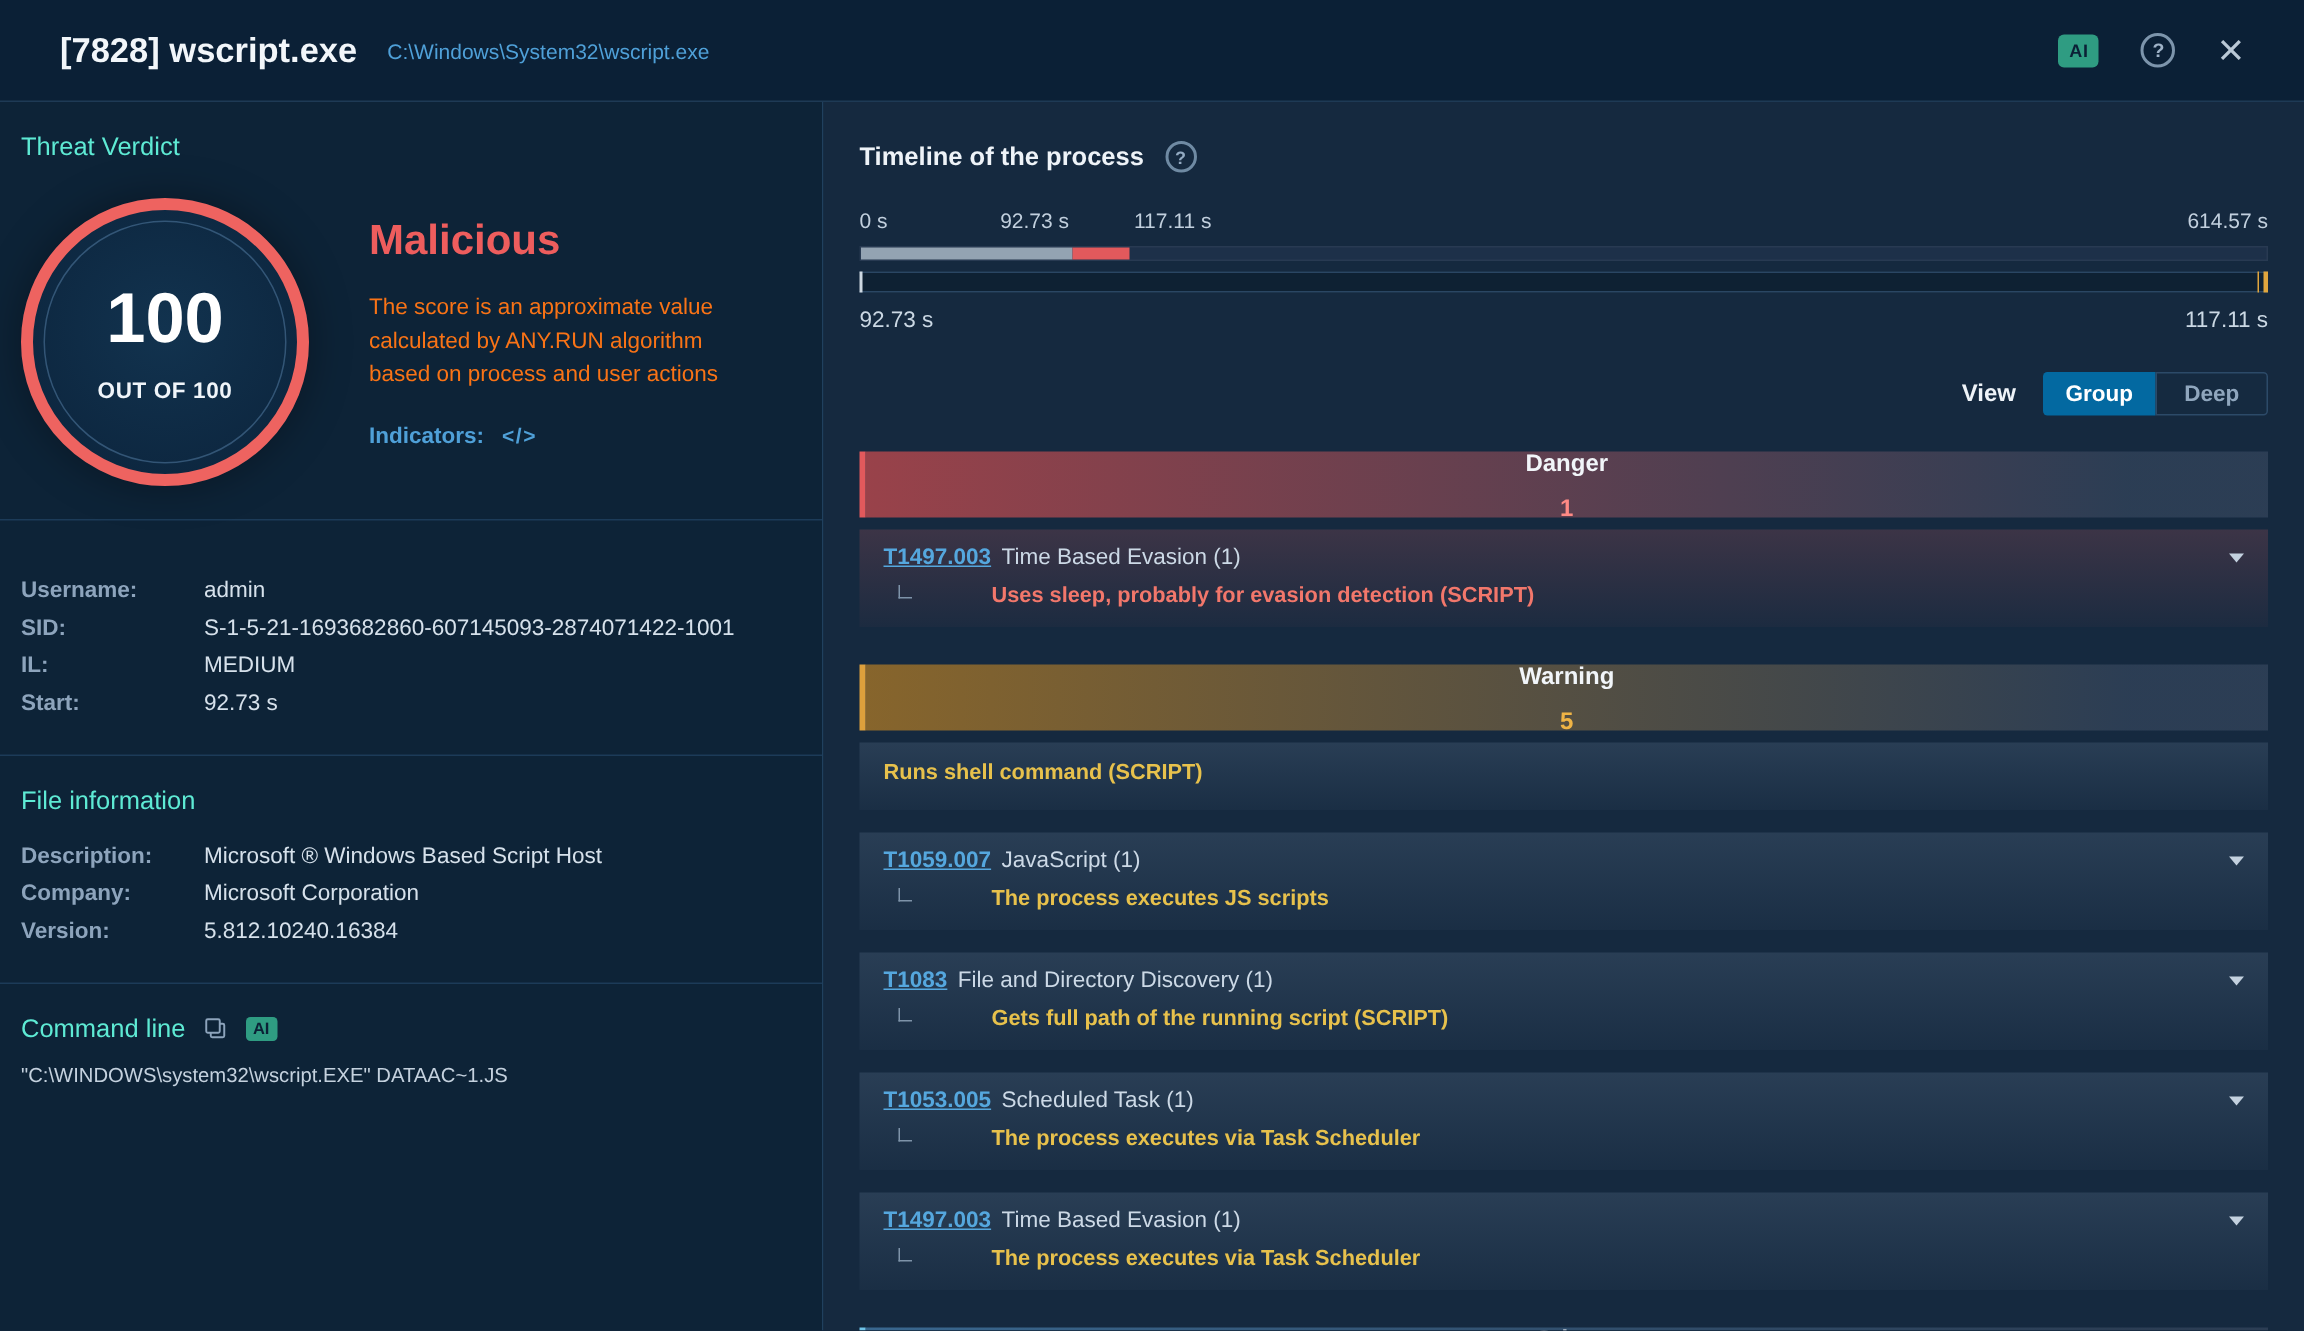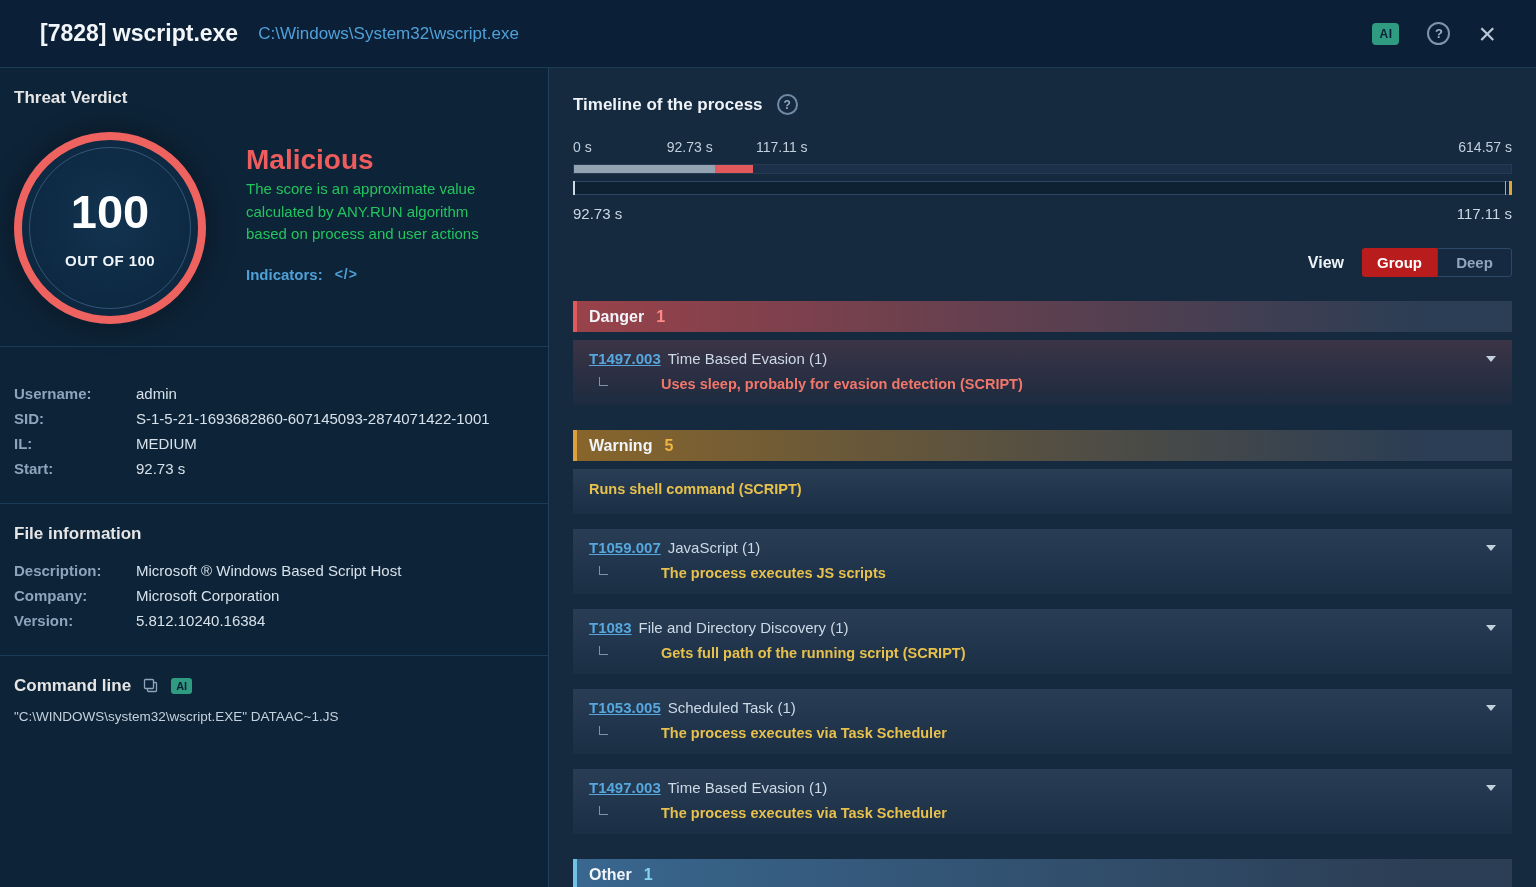--- a/index.html
+++ b/index.html
@@ -14,62 +14,62 @@
   
   .app-header {
     height: 68px;
     background: #0b2036;
     display: flex;
     align-items: center;
     padding: 0 40px;
     border-bottom: 1px solid #1e3a55;
   }
   .window-title { font-size: 23px; font-weight: bold; color: #f2f6fa; }
-  .process-path { font-size: 17px; color: #4fa0d8; margin-left: 20px; }
+  .process-path { font-size: 14px; color: #4fa0d8; margin-left: 20px; }
   .header-right { margin-left: auto; display: flex; align-items: center; gap: 28px; }
   .ai-badge {
     background: #2f9c82; color: #0b2036; font-weight: bold; font-size: 12px;
     padding: 4px 7px; border-radius: 4px; letter-spacing: 0.5px; cursor: pointer;
   }
   .help-circle {
     width: 23px; height: 23px; border: 2px solid #7d95ac; border-radius: 50%;
     color: #9fb3c8; display: flex; align-items: center; justify-content: center;
     font-size: 13px; font-weight: bold; cursor: pointer;
   }
   .close-x { font-size: 30px; color: #b9c8d6; line-height: 1; cursor: pointer; }
 
   
   .content { display: flex; height: 819px; }
   .left-panel { width: 549px; background: #0d2337; border-right: 1px solid #20405e; overflow: hidden; }
   .right-panel { flex: 1; padding: 0 24px; overflow: hidden; background: #15293f; }
 
   
   .left-section { padding: 20px 14px 22px 14px; border-bottom: 1px solid #1c3b58; }
   .left-section:last-child { border-bottom: none; }
-  .section-title { font-size: 17px; font-weight: bold; color: #e5e5e5; }
+  .section-title { font-size: 17px; font-weight: normal; color: #5eead4; }
 
   .tv-body { display: flex; gap: 40px; margin-top: 24px; }
   .score-circle {
     width: 192px; height: 192px; border-radius: 50%;
     border: 8px solid #ee6360;
     background: radial-gradient(circle at 50% 45%, #12334f 0%, #0d2740 75%);
     display: flex; flex-direction: column; align-items: center; justify-content: center;
     position: relative; flex-shrink: 0;
     box-shadow: 0 0 28px rgba(0,0,0,0.35);
   }
   .score-circle::after {
     content: ""; position: absolute; inset: 7px; border-radius: 50%;
     border: 1px solid rgba(120,170,215,0.35);
   }
   .score-num { font-size: 47px; font-weight: bold; color: #ffffff; line-height: 1.05; }
   .score-caption { font-size: 15px; font-weight: bold; color: #f0f5fa; letter-spacing: 0.4px; margin-top: 16px; }
 
   .tv-right { padding-top: 12px; }
   .verdict-label { font-size: 28px; font-weight: 600; color: #ee5d5d; }
-  .tv-desc { margin-top: 2px; width: 262px; font-size: 15px; line-height: 1.5; color: #22c55e; }
+  .tv-desc { margin-top: 18px; width: 262px; font-size: 15px; line-height: 1.5; color: #f97316; }
   .indicators-row { margin-top: 20px; display: flex; align-items: center; gap: 12px; cursor: pointer; }
   .indicators-label { font-size: 15px; font-weight: bold; color: #4fa0d8; }
   .indicators-icon { font-size: 14px; font-weight: bold; color: #4fa0d8; letter-spacing: 1px; }
 
   .kv-rows { margin-top: 14px; }
   .kv-row { display: flex; padding: 4px 0; font-size: 15px; }
   .kv-label { width: 122px; flex-shrink: 0; font-weight: bold; color: #8da4bc; }
   .kv-value { color: #d6e1eb; }
 
   .cmd-header { display: flex; align-items: center; gap: 12px; }
@@ -110,29 +110,29 @@
   .mk-right2 { position: absolute; right: 6px; top: -1px; bottom: -1px; width: 1px; background: #e0a63e; }
   .zoom-labels { margin-top: 10px; display: flex; justify-content: space-between; font-size: 15px; color: #cbd8e4; }
 
   .view-row { margin-top: 26px; display: flex; justify-content: flex-end; align-items: center; gap: 18px; }
   .view-label { font-size: 16px; font-weight: bold; color: #eef3f8; }
   .btn-group { display: flex; }
   .btn {
     width: 75px; height: 29px; display: flex; align-items: center; justify-content: center;
     font-size: 15px; font-weight: bold; cursor: pointer;
   }
-  .btn-active { background: #b91c1c; color: #ffffff; border-radius: 3px 0 0 3px; text-align: right; }
+  .btn-active { background: #0369a1; color: #ffffff; border-radius: 3px 0 0 3px; text-align: right; }
   .btn-inactive { background: #152a40; color: #8fa6bd; border: 1px solid #2c4a68; border-radius: 0 3px 3px 0; }
 
   
   .sections { margin-top: 24px; }
   .sec { margin-bottom: 25px; }
   .sec-header {
-    height: 31px; display: flex; align-items: center; gap: 12px; padding: 0 12px;
-    border-left: 4px solid; margin-bottom: 8px;
+    height: 44px; display: flex; align-items: center; gap: 12px; padding: 0 12px;
+    border-left: 4px solid; margin-bottom: 8px; flex-direction: column;
   }
   .sec-name { font-size: 16px; font-weight: bold; color: #f1f5f9; }
   .sec-count { font-size: 16px; font-weight: bold; }
 
   .sec-danger .sec-header { border-color: #e2595c; background: linear-gradient(90deg, #99424a 0%, rgba(86,100,124,0.35) 90%); }
   .sec-danger .sec-count { color: #ff8a85; }
   .sec-warning .sec-header { border-color: #dda03c; background: linear-gradient(90deg, #87652c 0%, rgba(86,100,124,0.35) 90%); }
   .sec-warning .sec-count { color: #f0b445; }
   .sec-other .sec-header { border-color: #6fc3e8; background: linear-gradient(90deg, #39678f 0%, rgba(86,100,124,0.35) 90%); }
   .sec-other .sec-count { color: #86d2f2; }

